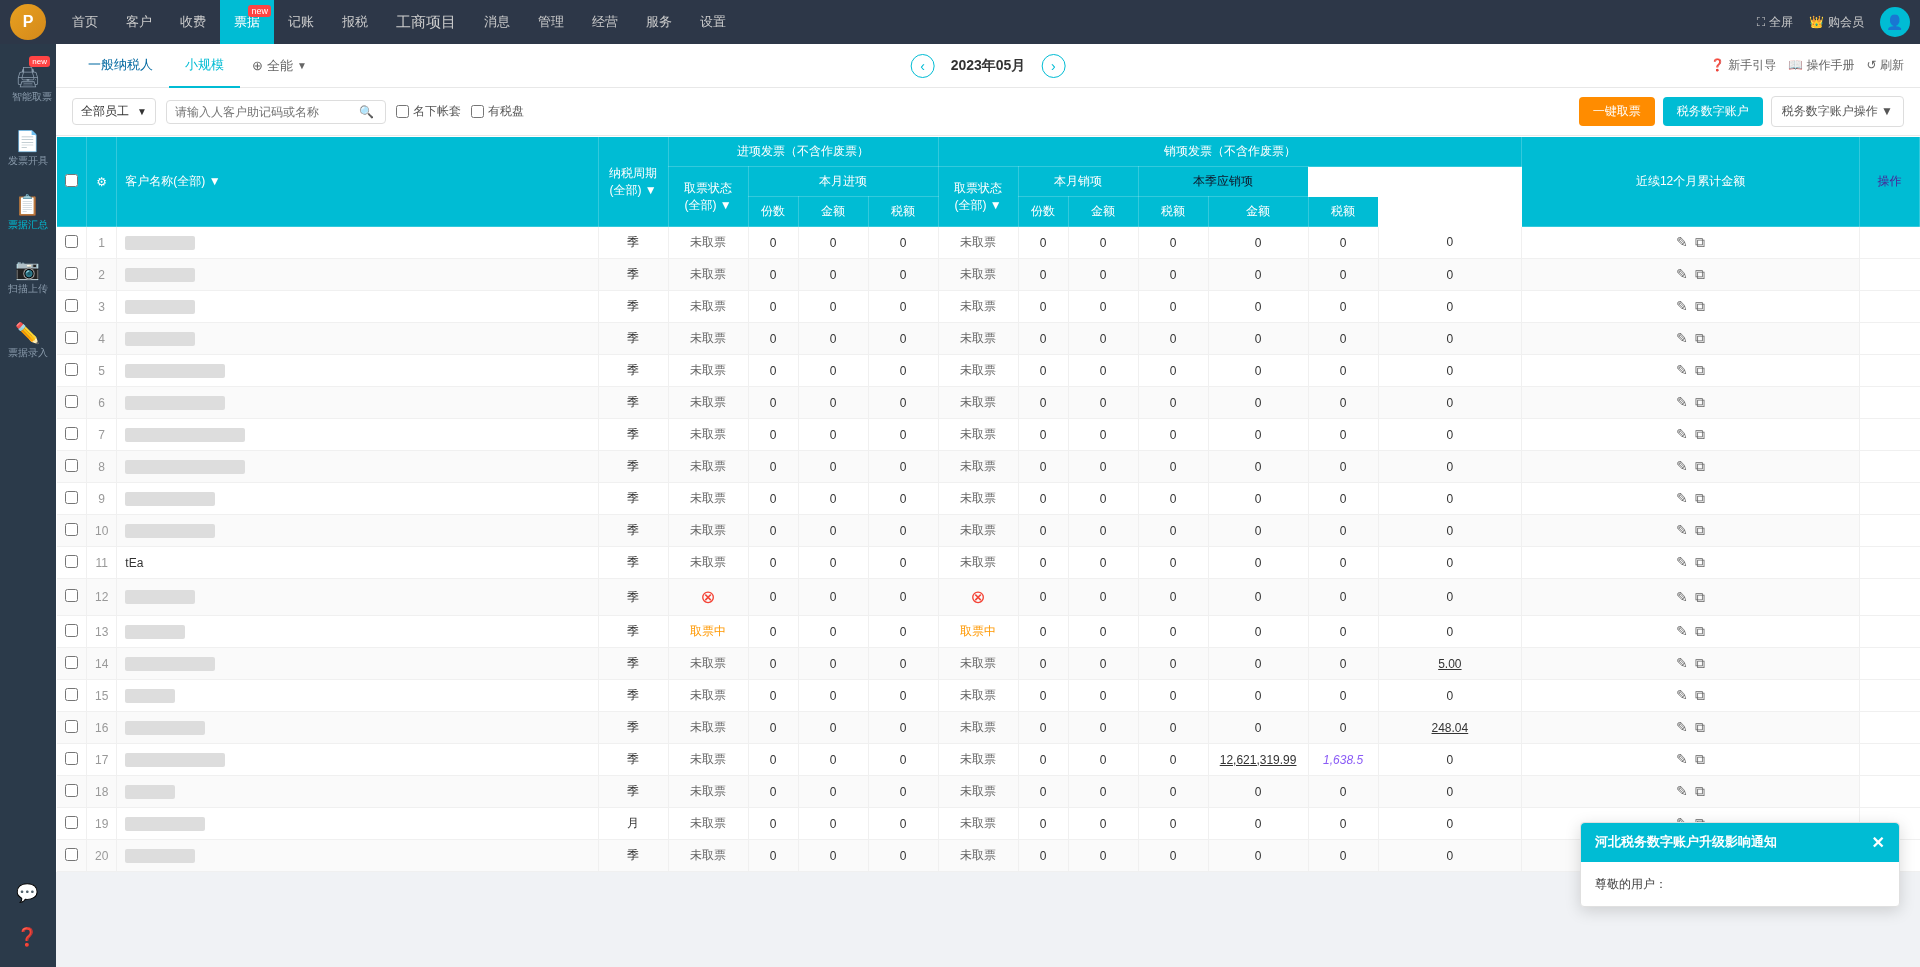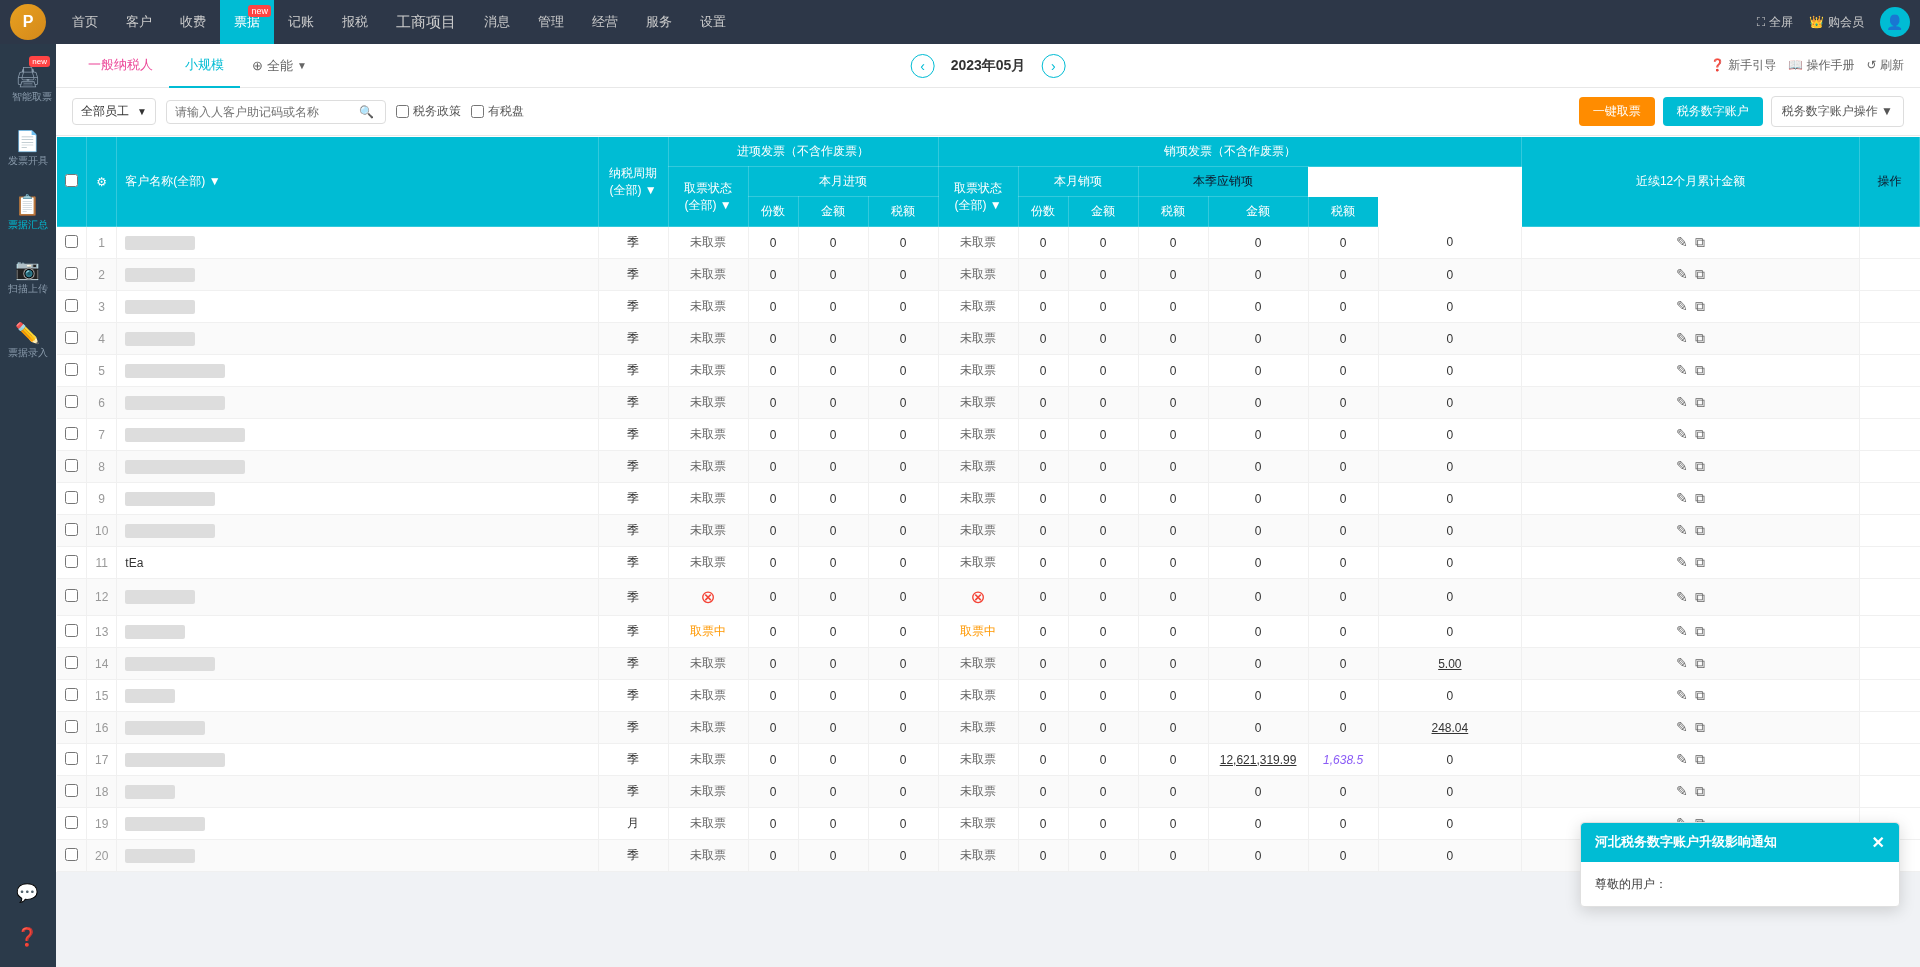--- a/index.html
+++ b/index.html
@@ -80,21 +80,21 @@
 
     <div style="padding-bottom:12px;display:flex;flex-direction:column;align-items:center;gap:8px;">
       <div style="width:36px;height:36px;display:flex;align-items:center;justify-content:center;cursor:pointer;color:#8899aa;font-size:18px;">💬</div>
       <div style="width:36px;height:36px;display:flex;align-items:center;justify-content:center;cursor:pointer;color:#8899aa;font-size:18px;">❓</div>
     </div>
   </div>
 
   <div style="flex:1;display:flex;flex-direction:column;background:#f0f2f5;overflow:hidden;">
 
     <div style="background:#fff;display:flex;align-items:center;padding:0 16px;height:44px;border-bottom:1px solid #e8e8e8;position:relative;">
-      <div style="padding:0 16px;height:44px;display:flex;align-items:center;cursor:pointer;color:#ec4899;font-size:13px;border-bottom:2px solid transparent;">一般纳税人</div>
+      <div style="padding:0 16px;height:44px;display:flex;align-items:center;cursor:pointer;color:#0369a1;font-size:13px;border-bottom:2px solid transparent;">一般纳税人</div>
       <div style="padding:0 16px;height:44px;display:flex;align-items:center;cursor:pointer;color:#00bcd4;font-size:13px;border-bottom:2px solid #00bcd4;">小规模</div>
       <div style="padding:0 12px;height:44px;display:flex;align-items:center;cursor:pointer;color:#666;font-size:13px;gap:4px;">
         <span>⊕</span>
         <span>全能</span>
         <span style="font-size:10px;">▼</span>
       </div>
 
       <div style="position:absolute;left:50%;transform:translateX(-50%);display:flex;align-items:center;gap:16px;">
         <div style="width:24px;height:24px;border-radius:50%;display:flex;align-items:center;justify-content:center;cursor:pointer;color:#00bcd4;font-size:14px;border:1px solid #00bcd4;">‹</div>
         <span style="color:#333;font-size:14px;font-weight:bold;">2023年05月</span>
@@ -112,21 +112,21 @@
       <div style="display:flex;align-items:center;border:1px solid #ddd;border-radius:4px;padding:4px 8px;gap:4px;cursor:pointer;background:#fff;min-width:80px;font-size:12px;">
         <span>全部员工</span>
         <span style="font-size:10px;margin-left:4px;">▼</span>
       </div>
       <div style="display:flex;align-items:center;border:1px solid #ddd;border-radius:4px;padding:4px 8px;gap:4px;width:220px;">
         <input type="text" placeholder="请输入人客户助记码或名称" style="border: none; outline: none; font-size: 12px; width: 180px; color: rgb(153, 153, 153);">
         <span style="color:#999;cursor:pointer;">🔍</span>
       </div>
       <label style="display:flex;align-items:center;gap:4px;cursor:pointer;font-size:12px;color:#555;">
         <input type="checkbox" style="cursor: pointer;">
-        <span>税务政策</span>
+        <span>名下帐套</span>
       </label>
       <label style="display:flex;align-items:center;gap:4px;cursor:pointer;font-size:12px;color:#555;">
         <input type="checkbox" style="cursor: pointer;">
         <span>有税盘</span>
       </label>
       <div style="margin-left:auto;display:flex;align-items:center;gap:8px;">
         <button style="background:#ff8c00;color:white;border:none;border-radius:4px;padding:6px 14px;cursor:pointer;font-size:12px;">一键取票</button>
         <button style="background:#00bcd4;color:white;border:none;border-radius:4px;padding:6px 14px;cursor:pointer;font-size:12px;">税务数字账户</button>
         <button style="background:#fff;color:#555;border:1px solid #ddd;border-radius:4px;padding:6px 10px;cursor:pointer;font-size:12px;display:flex;align-items:center;gap:4px;">
           <span>税务数字账户操作 ▼</span>
@@ -141,21 +141,21 @@
           <tr>
             <th rowspan="3" style="background:#00bcd4;color:#fff;padding:6px 8px;text-align:center;border:1px solid rgba(255,255,255,0.2);width:30px;">
               <input type="checkbox" style="">
             </th>
             <th rowspan="3" style="background:#00bcd4;color:#fff;padding:6px 8px;text-align:center;border:1px solid rgba(255,255,255,0.2);width:30px;">⚙</th>
             <th rowspan="3" style="background:#00bcd4;color:#fff;padding:6px 8px;text-align:left;border:1px solid rgba(255,255,255,0.2);min-width:180px;">客户名称(全部) ▼</th>
             <th rowspan="3" style="background:#00bcd4;color:#fff;padding:6px 8px;text-align:center;border:1px solid rgba(255,255,255,0.2);width:70px;">纳税周期<br>(全部) ▼</th>
             <th colspan="4" style="background:#00bcd4;color:#fff;padding:6px 8px;text-align:center;border:1px solid rgba(255,255,255,0.2);">进项发票（不含作废票）</th>
             <th colspan="7" style="background:#00bcd4;color:#fff;padding:6px 8px;text-align:center;border:1px solid rgba(255,255,255,0.2);">销项发票（不含作废票）</th>
             <th rowspan="3" style="background:#00bcd4;color:#fff;padding:6px 8px;text-align:center;border:1px solid rgba(255,255,255,0.2);min-width:120px;">近续12个月累计金额</th>
-            <th rowspan="3" style="background:#00bcd4;color:#0f172a;padding:6px 8px;text-align:center;border:1px solid rgba(255,255,255,0.2);width:60px;">操作</th>
+            <th rowspan="3" style="background:#00bcd4;color:#4c1d95;padding:6px 8px;text-align:center;border:1px solid rgba(255,255,255,0.2);width:60px;">操作</th>
           </tr>
 
           <tr>
             <th rowspan="2" style="background:#00bcd4;color:#fff;padding:6px 8px;text-align:center;border:1px solid rgba(255,255,255,0.2);width:80px;">取票状态<br>(全部) ▼</th>
             <th colspan="3" style="background:#00bcd4;color:#fff;padding:6px 8px;text-align:center;border:1px solid rgba(255,255,255,0.2);">本月进项</th>
             <th rowspan="2" style="background:#00bcd4;color:#fff;padding:6px 8px;text-align:center;border:1px solid rgba(255,255,255,0.2);width:80px;">取票状态<br>(全部) ▼</th>
             <th colspan="2" style="background:#00bcd4;color:#fff;padding:6px 8px;text-align:center;border:1px solid rgba(255,255,255,0.2);">本月销项</th>
             <th colspan="2" style="background:#00bcd4;color:#0f172a;padding:6px 8px;text-align:center;border:1px solid rgba(255,255,255,0.2);">本季应销项</th>
 
           </tr>

